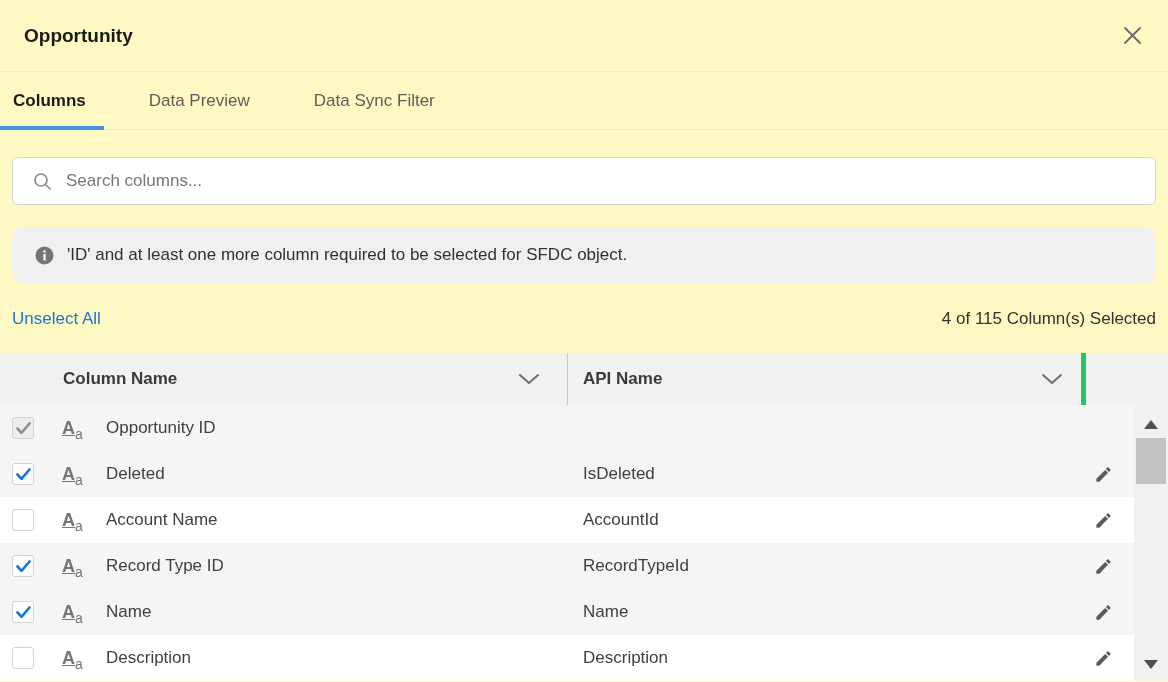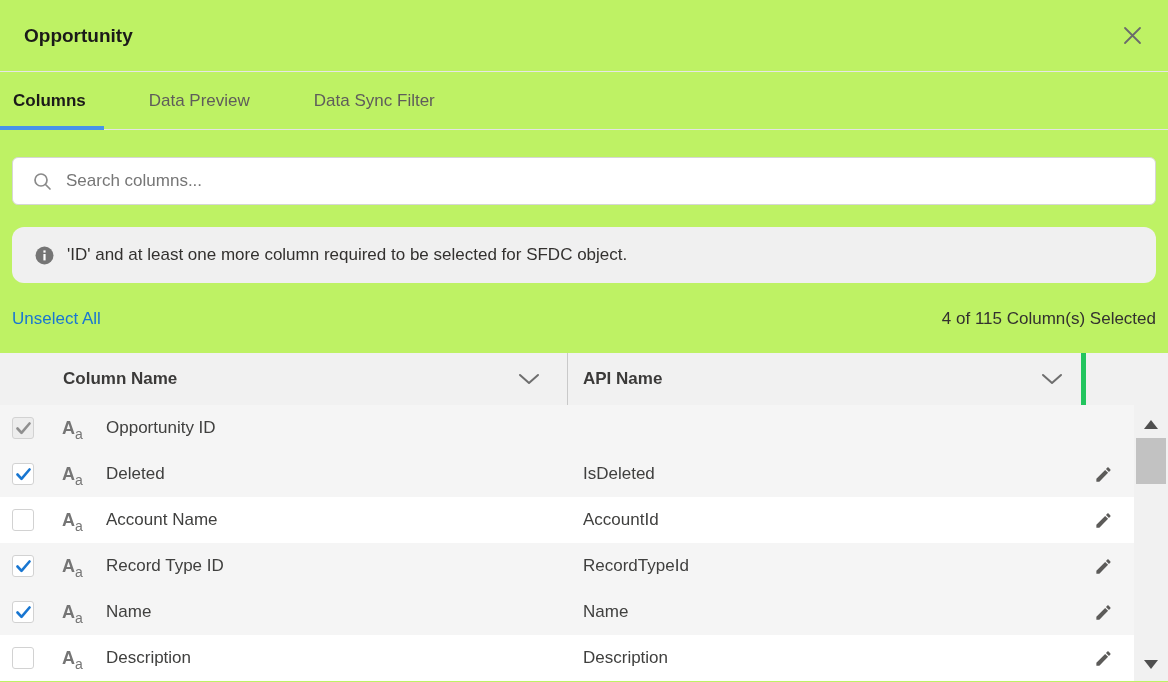--- a/index.html
+++ b/index.html
@@ -1,19 +1,19 @@
 <!DOCTYPE html>
 <html><head>
 <meta charset="utf-8">
 <style>
   * { margin:0; padding:0; box-sizing:border-box; }
   html,body { background:#ffffff; }
   body { font-family:"Liberation Sans", sans-serif; color:#1b1a19; }
   .modal {
-    position:relative; width:1168px; height:682px; background:#bef264; overflow:hidden;
+    position:relative; width:1168px; height:682px; background:#fef9c3; overflow:hidden;
   }
 
   
   .modal-header {
     height:72px; display:flex; align-items:center; justify-content:space-between;
     padding:0 24px; border-bottom:1px solid #e6e6e6;
   }
   .modal-title { font-size:19px; font-weight:700; color:#1b1a19; }
   .close-btn { background:none; border:none; cursor:pointer; display:flex; align-items:center; padding:2px; }
 
@@ -77,21 +77,21 @@
   .checkbox {
     width:22px; height:22px; border:1px solid #d2d2d2; border-radius:3px; background:#fff;
     display:flex; align-items:center; justify-content:center; cursor:pointer;
   }
   .checkbox svg { display:none; }
   .checkbox.checked svg { display:block; }
   .checkbox.checked svg path { stroke:#1876d1; }
   .checkbox.disabled { background:#ededed; cursor:default; }
   .checkbox.disabled svg path { stroke:#8f8f8f; }
 
-  .cell-type { width:44px; color:#757575; }
+  .cell-type { width:44px; color:#757575;text-decoration:underline; }
   .type-glyph { font-size:18px; font-weight:600; line-height:1; }
   .type-glyph .icon-sub { font-size:14px; font-weight:400; position:relative; top:5px; left:0px; }
 
   .cell-name { width:462px; font-size:17px; color:#40403f; white-space:nowrap; overflow:hidden; }
   .cell-api  { flex:1; padding-left:15px; font-size:17px; color:#40403f; white-space:nowrap; overflow:hidden; }
   .cell-action { width:48px; display:flex; align-items:center; justify-content:flex-start; padding-left:8px; }
   .edit { cursor:pointer; display:flex; }
 
   
   .scrollbar {

